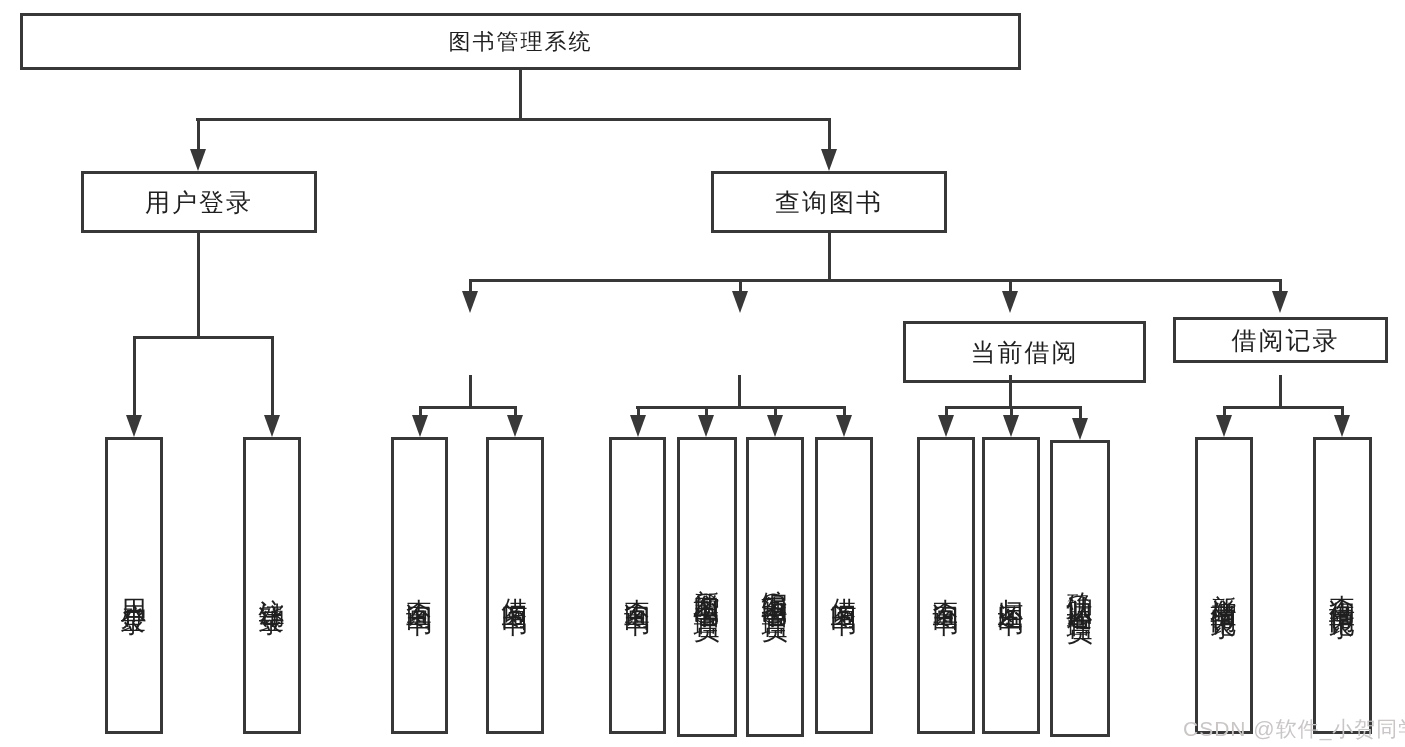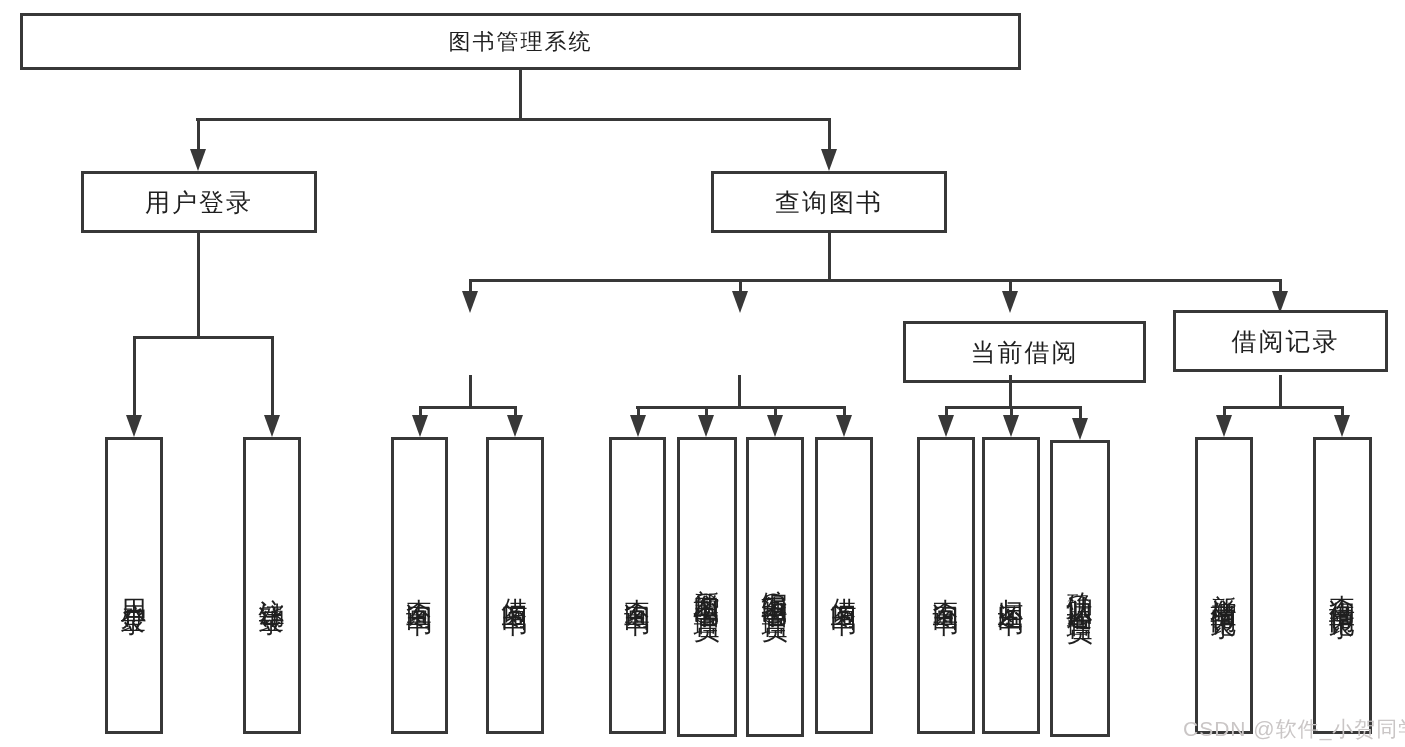--- a/index.html
+++ b/index.html
@@ -52,21 +52,21 @@
   <div class="node hnode" style="left:711px; top:171px; width:236px; height:62px;">
     <span>查询图书</span>
   </div>
 
 
 
   <div class="node hnode" style="left:903px; top:313px; width:243px; height:62px;margin-top:8px;">
     <span>当前借阅</span>
   </div>
 
-  <div class="node hnode" style="left:1173px; top:310px; width:215px; height:62px;padding-left:10px;">
+  <div class="node hnode" style="left:1173px; top:317px; width:215px; height:46px;padding-left:10px;">
     <span>借阅记录</span>
   </div>
 
   <div class="node leaf" style="left:105px; top:437px; width:58px; height:297px;">
     <span>用户登录</span>
   </div>
 
   <div class="node leaf" style="left:243px; top:437px; width:58px; height:297px;">
     <span>注销登录</span>
   </div>

